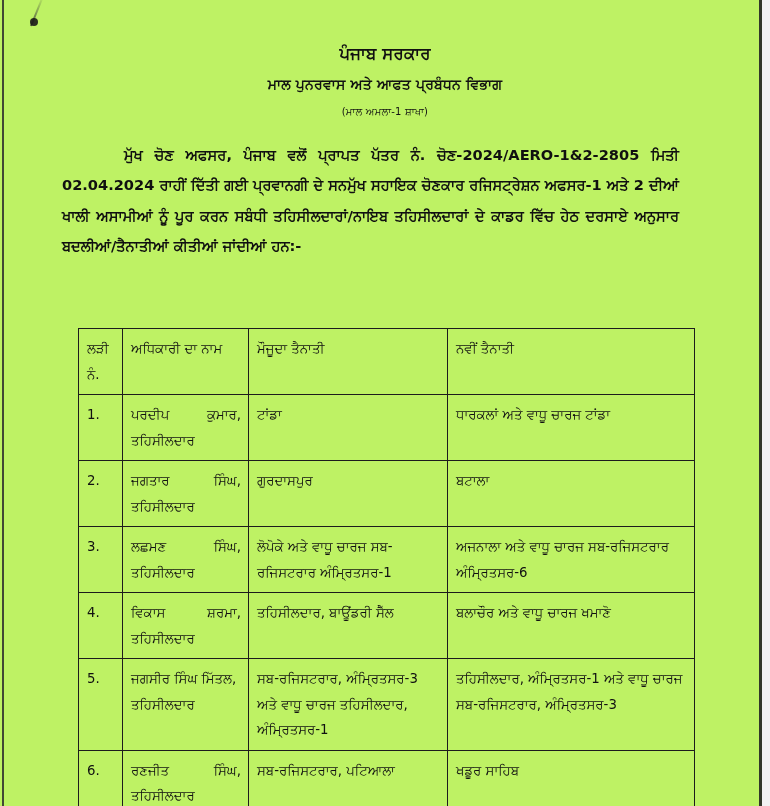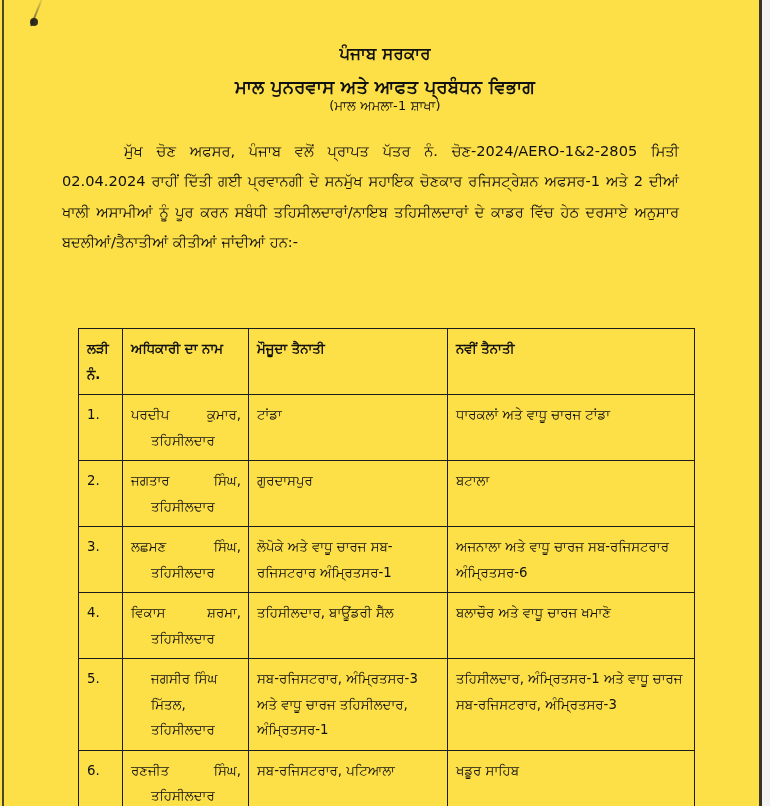--- a/index.html
+++ b/index.html
@@ -7,21 +7,21 @@
     padding: 0;
     background: #ffffff;
   }
   body {
     font-family: "DejaVu Sans", "Liberation Sans", sans-serif;
   }
   #page {
     position: relative;
     width: 770px;
     height: 806px;
-    background: #fde047;
+    background: #bef264;
     overflow: hidden;
     box-sizing: border-box;
   }
   
   .scan-edge-left {
     position: absolute;
     left: 2px;
     top: 0;
     width: 2px;
     height: 806px;
@@ -83,41 +83,42 @@
   .h-line {
     color: #111;
     font-weight: 700;
     letter-spacing: 0.2px;
   }
   .h-gov {
     font-size: 16.5px;
     margin-bottom: 13px;
   }
   .h-dept {
-    font-size: 18px;
+    font-size: 14px;
+    margin-bottom: 13px;
   }
   .h-branch {
-    font-size: 13px;
+    font-size: 10px;
     font-weight: 400;
     margin-bottom: 15px;
   }
   .h-order {
     font-size: 17px;
     margin-bottom: 0;
   }
 
   .para {
     margin: 22px 91px 0 62px;
     font-size: 14.6px;
     line-height: 2.08;
     color: #101010;
     text-align: justify;
     text-justify: inter-word;
     text-indent: 62px;
-    font-weight: 400;
+    font-weight: 700;
   }
 
   table.posting-table {
     position: absolute;
     left: 78px;
     top: 328px;
     width: 616px;
     border-collapse: collapse;
     table-layout: fixed;
   }
@@ -126,41 +127,40 @@
     border: 1.3px solid #1c1c1c;
     vertical-align: top;
     padding: 7px 7px 7px 8px;
     font-size: 13.3px;
     line-height: 1.92;
     color: #111;
     font-weight: 500;
     text-align: left;
   }
   table.posting-table th {
-    font-weight: 700;
+    font-weight: 400;
     margin-top: 36px;
   }
   col.c-sr    { width: 44px; }
   col.c-name  { width: 126px; }
   col.c-cur   { width: 199px; }
   col.c-new   { width: 247px; }
 
   .cell-justify {
     text-align: justify;
     text-justify: inter-word;
   }
   
   .spread {
     display: flex;
     justify-content: space-between;
     gap: 20px;
   }
   .sub {
     display: block;
-    margin-left: 20px;
   }
   .head-sr .l2 { display: block; }
 </style>
 </head>
 <body>
 
 <div id="page">
 
   <div class="scan-edge-left"></div>
   <div class="ink-stroke"></div>

